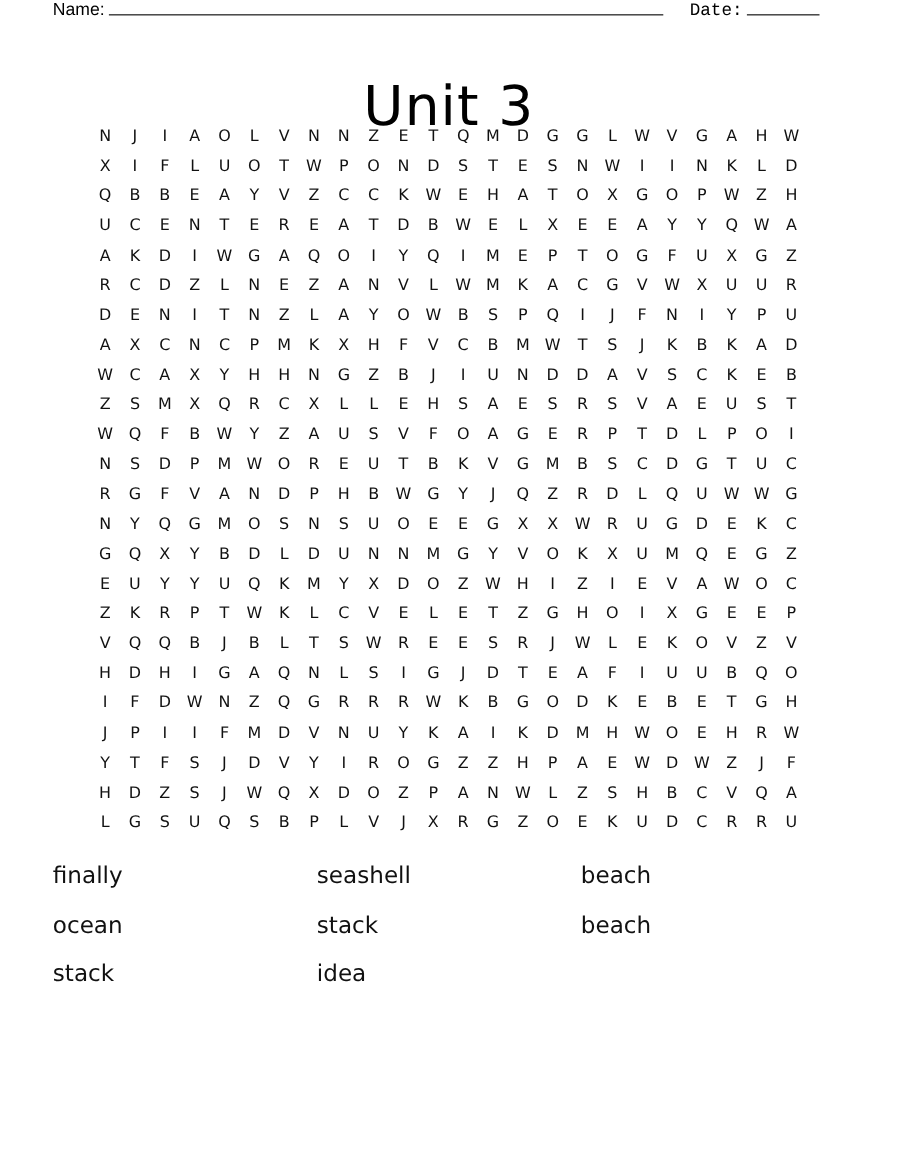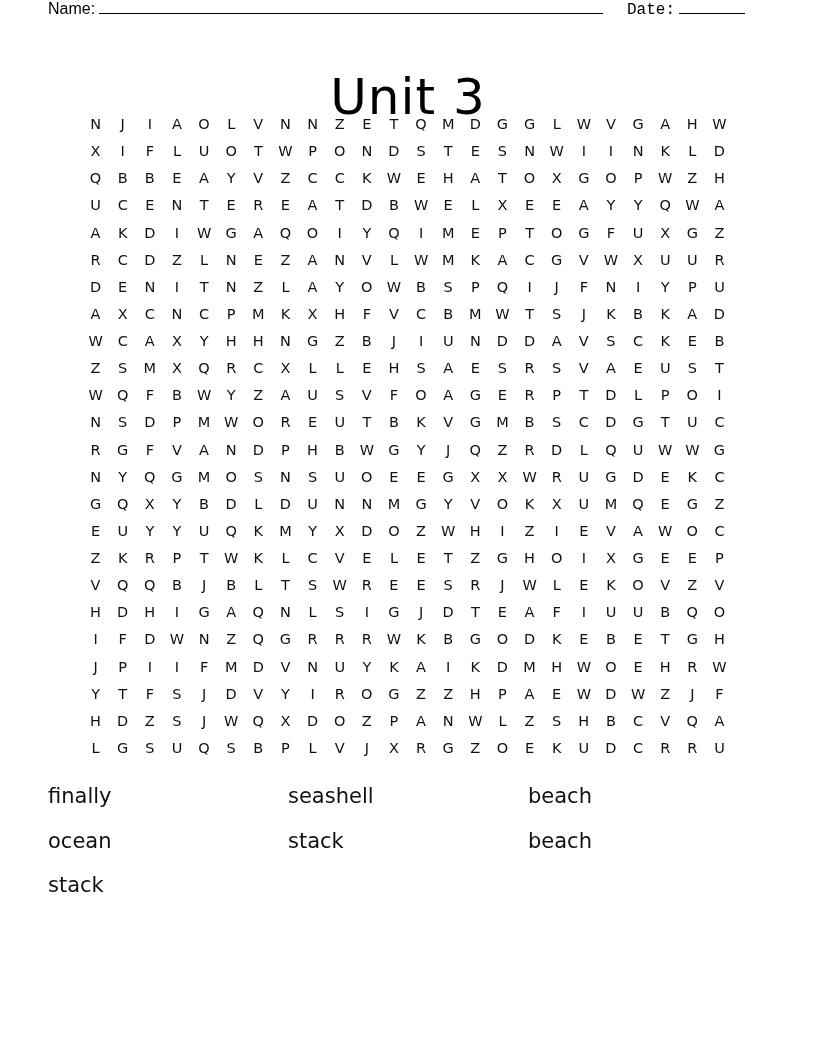--- a/index.html
+++ b/index.html
@@ -676,13 +676,14 @@
   </div>
 
 <div class="word-list" id="word-list">
     <div class="word">finally</div>
     <div class="word">seashell</div>
     <div class="word">beach</div>
     <div class="word">ocean</div>
     <div class="word">stack</div>
     <div class="word">beach</div>
     <div class="word">stack</div>
+    <div class="word">idea</div>
   </div>
 
 </body></html>

